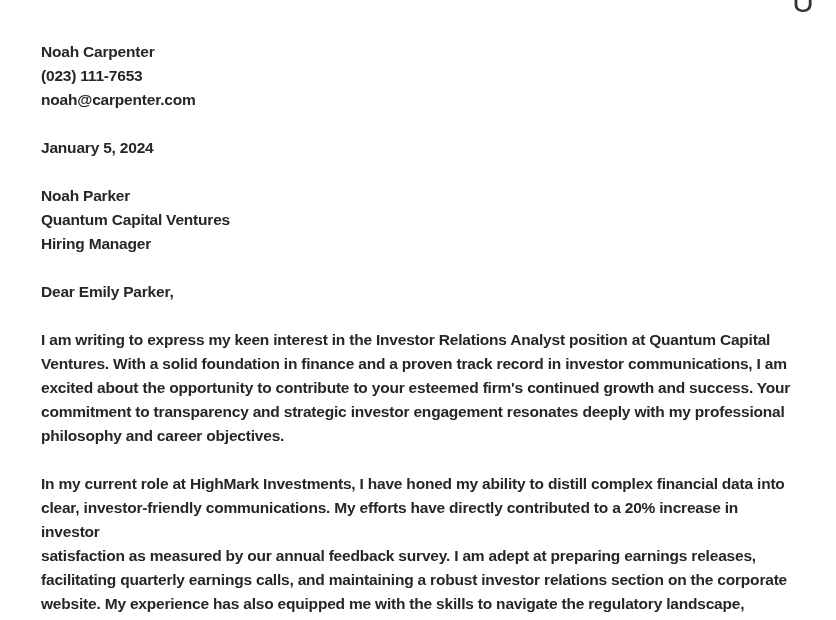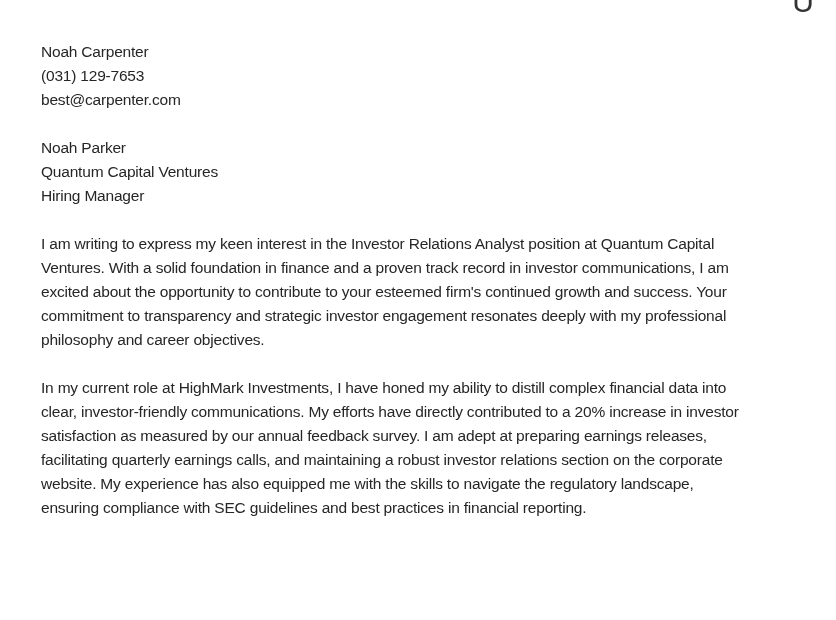--- a/index.html
+++ b/index.html
@@ -1,15 +1,15 @@
 <!DOCTYPE html>
 <html><head>
 <meta charset="utf-8">
 <style>
-  * { margin: 0; padding: 0; box-sizing: border-box; }
+  * { margin: 0; padding: 0; box-sizing: border-box; font-weight: bold; }
   html, body {
     width: 836px;
     height: 620px;
     background: #ffffff;
     overflow: hidden;
     position: relative;
     font-family: "Liberation Sans", "DejaVu Sans", sans-serif;
   }
   .partial-glyph {
     position: absolute;
@@ -42,31 +42,37 @@
 </style>
 </head>
 <body>
 
 <div class="partial-glyph">U</div>
 
 <div class="letter">
 
   <div class="block">
     <div class="line">Noah Carpenter</div>
-    <div class="line">(031) 129-7653</div>
-    <div class="line">best@carpenter.com</div>
+    <div class="line">(023) 111-7653</div>
+    <div class="line">noah@carpenter.com</div>
   </div>
 
+  <div class="block">
+    <div class="line">January 5, 2024</div>
+  </div>
 
   <div class="block">
     <div class="line">Noah Parker</div>
     <div class="line">Quantum Capital Ventures</div>
     <div class="line">Hiring Manager</div>
   </div>
 
+  <div class="block">
+    <div class="line">Dear Emily Parker,</div>
+  </div>
 
   <div class="para">I am writing to express my keen interest in the Investor Relations Analyst position at Quantum Capital
 Ventures. With a solid foundation in finance and a proven track record in investor communications, I am
 excited about the opportunity to contribute to your esteemed firm's continued growth and success. Your
 commitment to transparency and strategic investor engagement resonates deeply with my professional
 philosophy and career objectives.</div>
 
   <div class="para">In my current role at HighMark Investments, I have honed my ability to distill complex financial data into
 clear, investor-friendly communications. My efforts have directly contributed to a 20% increase in investor
 satisfaction as measured by our annual feedback survey. I am adept at preparing earnings releases,

